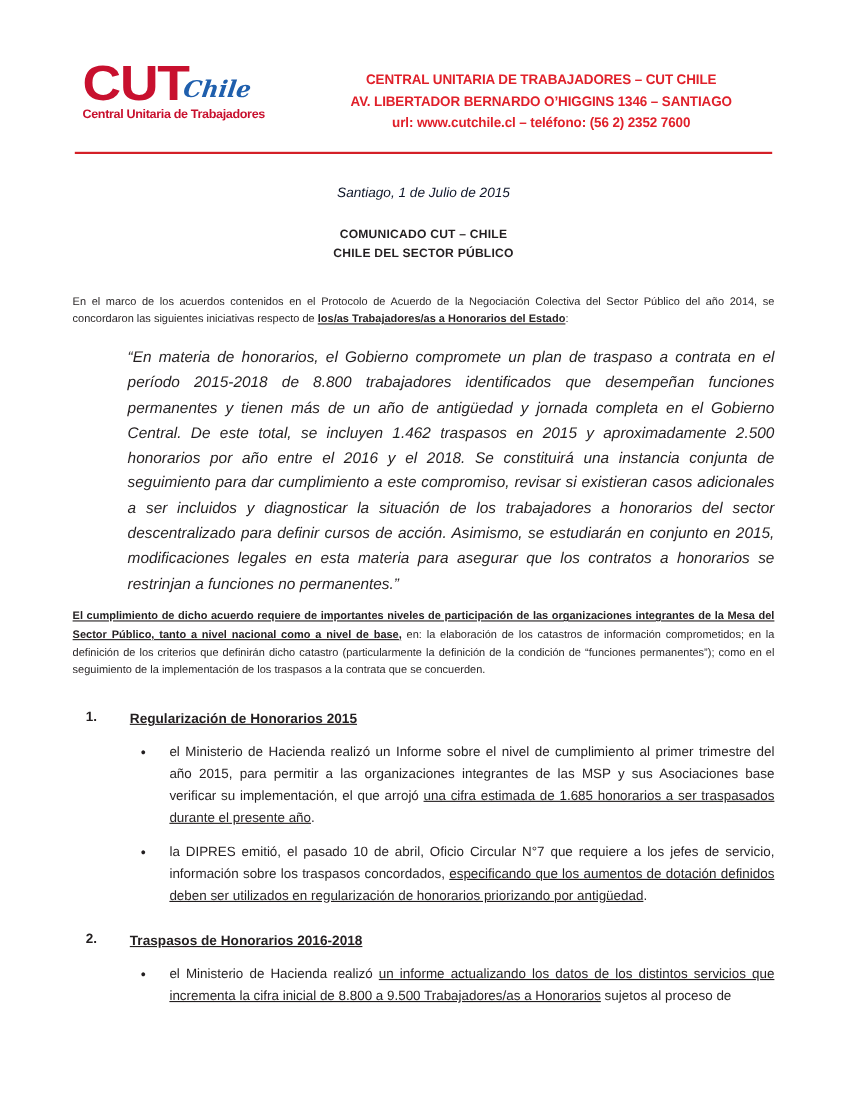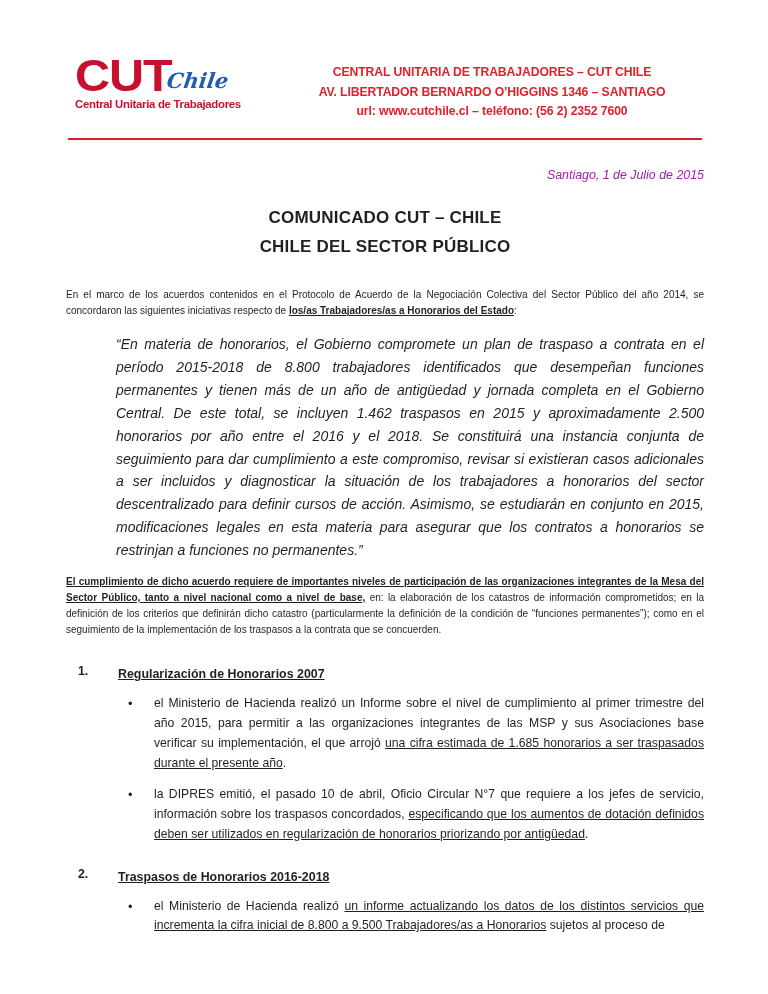--- a/index.html
+++ b/index.html
@@ -99,35 +99,35 @@
   }
 
   
   .content {
     position: absolute;
     left: 66px;
     right: 64px;
     top: 168px;
   }
   .date-line {
-    text-align: right;
+    text-align: center;
     font-family: "Liberation Sans", sans-serif;
     font-style: italic;
     font-size: 12.4px;
-    color: #a21caf;
+    color: #0f172a;
     margin-bottom: 22px;
   }
   .title-block {
     text-align: center;
     margin-bottom: 26px;
   }
   .title-line {
     font-family: "Liberation Sans", sans-serif;
     font-weight: bold;
-    font-size: 17px;
+    font-size: 11px;
     line-height: 1.68;
     color: #231f20;
     letter-spacing: 0.2px;
   }
 
   p.body-par {
     font-size: 10px;
     line-height: 1.62;
     text-align: justify;
     margin: 0 0 14px 0;
@@ -246,21 +246,21 @@
       <p>“En materia de honorarios, el Gobierno compromete un plan de traspaso a contrata en el período 2015-2018 de 8.800 trabajadores identificados que desempeñan funciones permanentes y tienen más de un año de antigüedad y jornada completa en el Gobierno Central. De este total, se incluyen 1.462 traspasos en 2015 y aproximadamente 2.500 honorarios por año entre el 2016 y el 2018. Se constituirá una instancia conjunta de seguimiento para dar cumplimiento a este compromiso, revisar si existieran casos adicionales a ser incluidos y diagnosticar la situación de los trabajadores a honorarios del sector descentralizado para definir cursos de acción. Asimismo, se estudiarán en conjunto en 2015, modificaciones legales en esta materia para asegurar que los contratos a honorarios se restrinjan a funciones no permanentes.”</p>
     </div>
 
     <p class="body-par"><span class="bu">El cumplimiento de dicho acuerdo requiere de importantes niveles de participación de las organizaciones integrantes de la Mesa del Sector Público, tanto a nivel nacional como a nivel de base,</span><span> en: la elaboración de los catastros de información comprometidos; en la definición de los criterios que definirán dicho catastro (particularmente la definición de la condición de “funciones permanentes”); como en el seguimiento de la implementación de los traspasos a la contrata que se concuerden.</span></p>
 
 
     <ol class="numlist">
 
       <li>
         <span class="num">1.</span>
-        <span class="item-title">Regularización de Honorarios 2007</span>
+        <span class="item-title">Regularización de Honorarios 2015</span>
 
         <ul class="bullets">
           <li>
             <span class="dot">•</span><span>el Ministerio de Hacienda realizó un Informe sobre el nivel de cumplimiento al primer trimestre del año 2015, para permitir a las organizaciones integrantes de las MSP y sus Asociaciones base verificar su implementación, el que arrojó </span><span class="u">una cifra estimada de 1.685 honorarios a ser traspasados durante el presente año</span><span>.</span>
           </li>
           <li>
             <span class="dot">•</span><span>la DIPRES emitió, el pasado 10 de abril, Oficio Circular N°7 que requiere a los jefes de servicio, información sobre los traspasos concordados, </span><span class="u">especificando que los aumentos de dotación definidos deben ser utilizados en regularización de honorarios priorizando por antigüedad</span><span>.</span>
           </li>
         </ul>
       </li>

